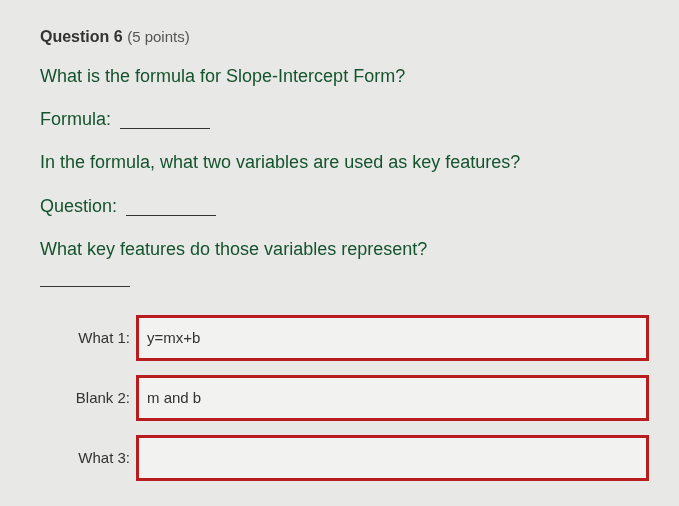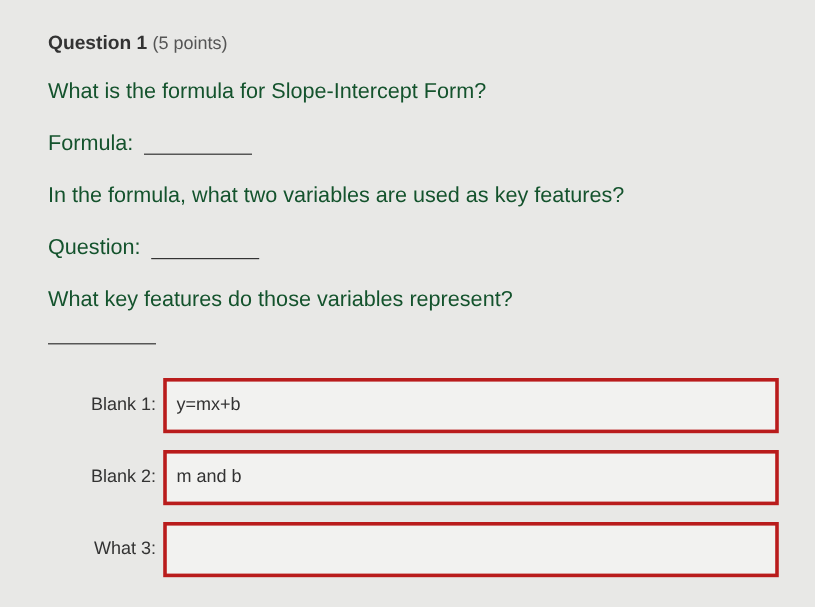--- a/index.html
+++ b/index.html
@@ -75,21 +75,21 @@
       font-size: 15px;
       padding: 4px 8px;
       color: #333;
       font-family: Arial, Helvetica, sans-serif;
     }
   </style>
 </head>
 <body>
 
 <div class="question-header">
-  <span class="question-number">Question 1</span>
+  <span class="question-number">Question 6</span>
   <span class="points">(5 points)</span>
 </div>
 
 <p class="body-text">What is the formula for Slope-Intercept Form?</p>
 
 <p class="body-text">
   <span>Formula:</span>
   <span class="fill-line"></span>
 </p>
 
@@ -99,21 +99,21 @@
   <span>Question:</span>
   <span class="fill-line"></span>
 </p>
 
 <p class="body-text">What key features do those variables represent?</p>
 
 <div class="fill-line-solo"></div>
 
 <div class="blanks-section">
   <div class="blank-row">
-    <span class="blank-label">Blank 1:</span>
+    <span class="blank-label">What 1:</span>
     <input type="text" class="blank-input" value="y=mx+b" style="">
   </div>
   <div class="blank-row">
     <span class="blank-label">Blank 2:</span>
     <input type="text" class="blank-input" value="m and b" style="">
   </div>
   <div class="blank-row">
     <span class="blank-label">What 3:</span>
     <input type="text" class="blank-input" value="" style="">
   </div>

